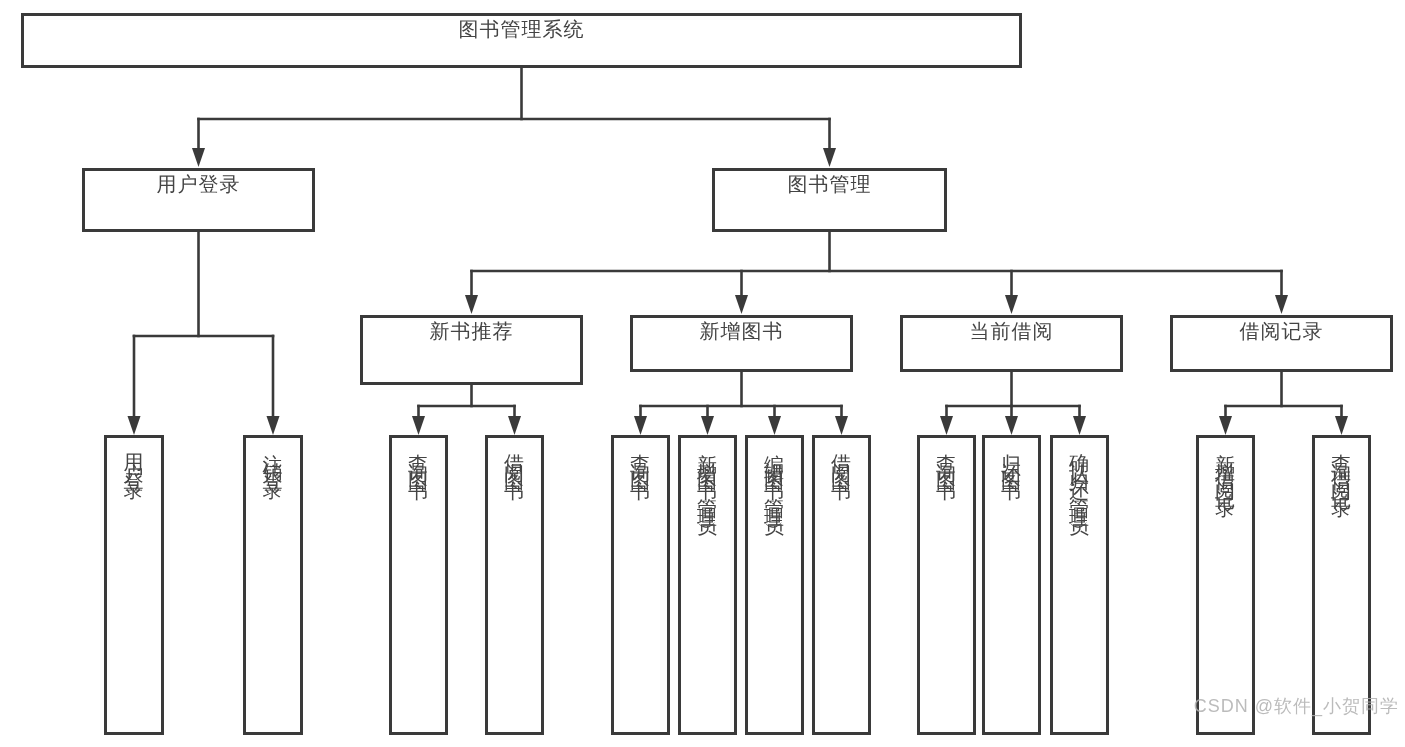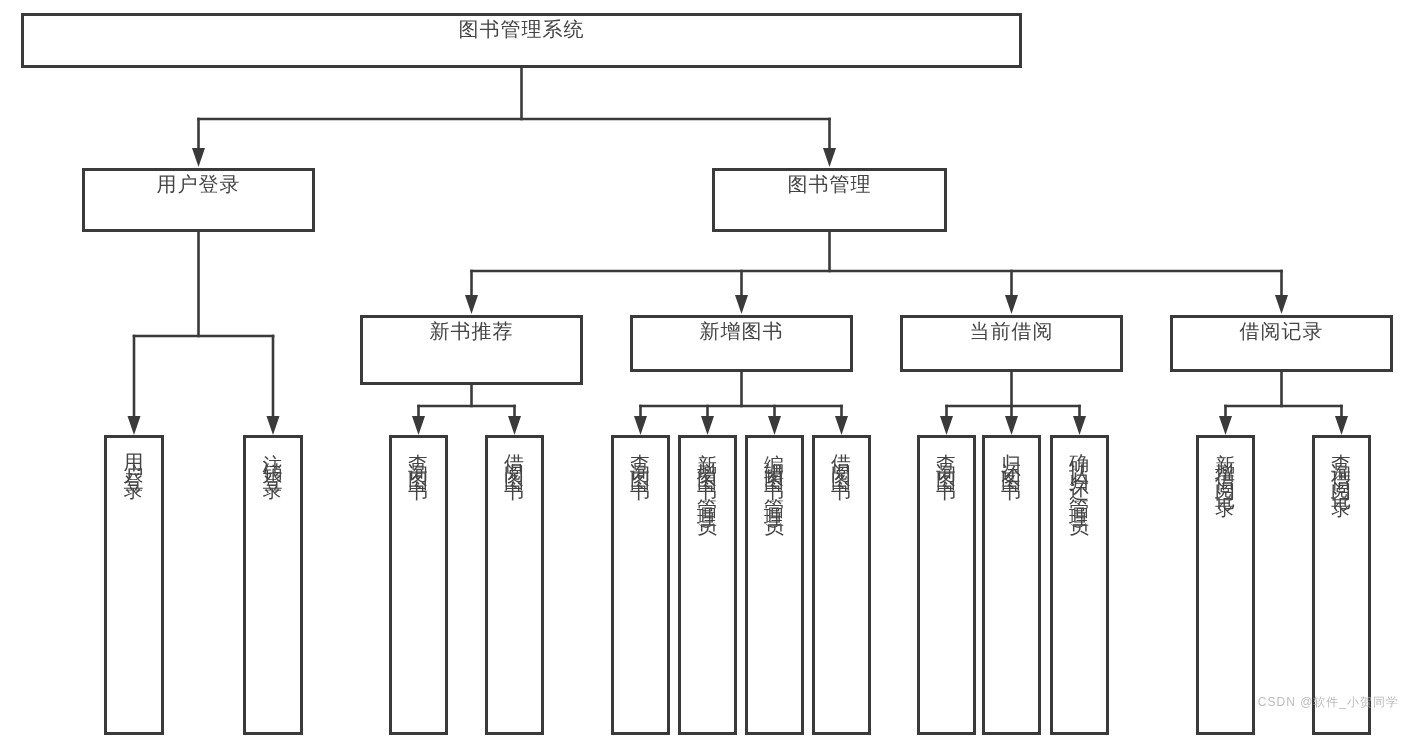--- a/index.html
+++ b/index.html
@@ -39,21 +39,21 @@
     writing-mode:vertical-rl;
     text-orientation:mixed;
     letter-spacing:9px;
     line-height:1;
     white-space:nowrap;
   }
   .watermark{
     position:absolute;
     right:6px;
     top:694px;
-    font-size:12px;
+    font-size:18px;
     letter-spacing:1px;
     color:var(--wm);
     opacity:.85;
     white-space:nowrap;
     pointer-events:none;
   }
 </style>
 </head>
 <body>
 

